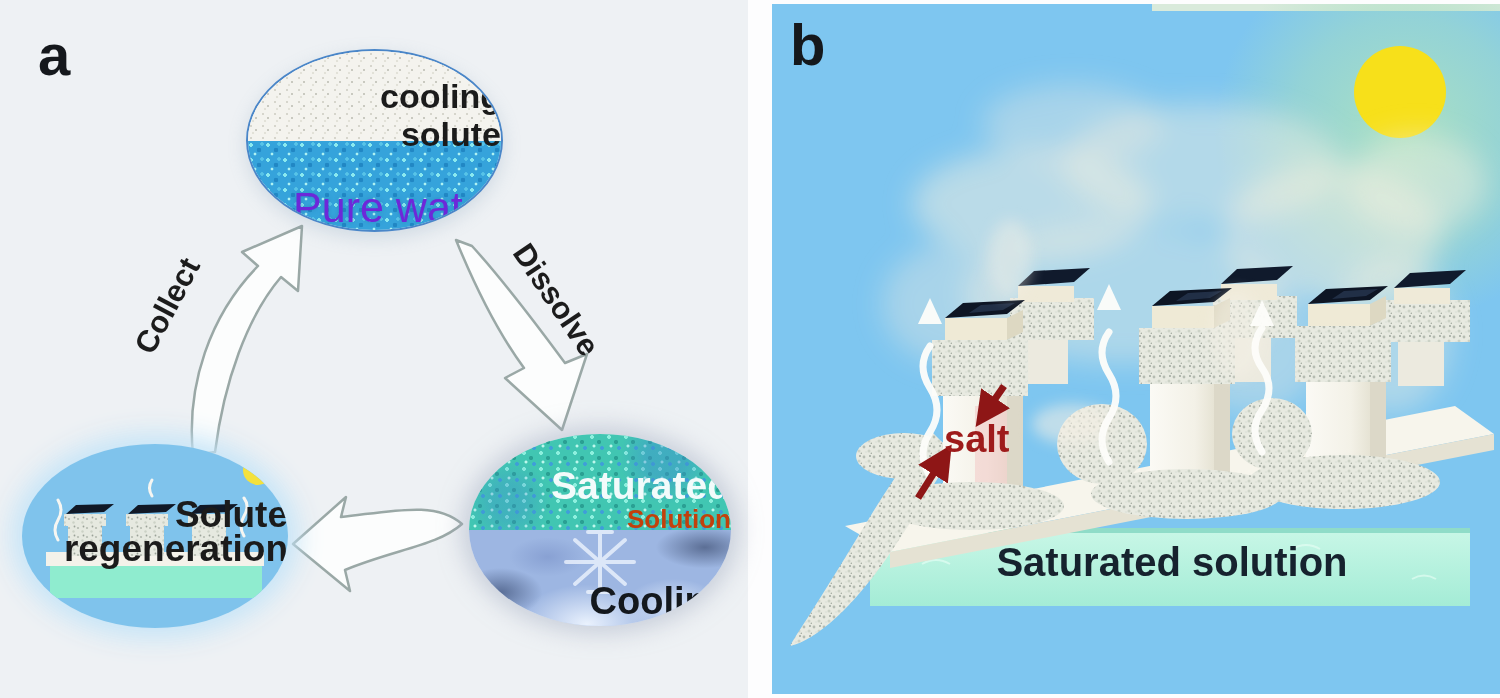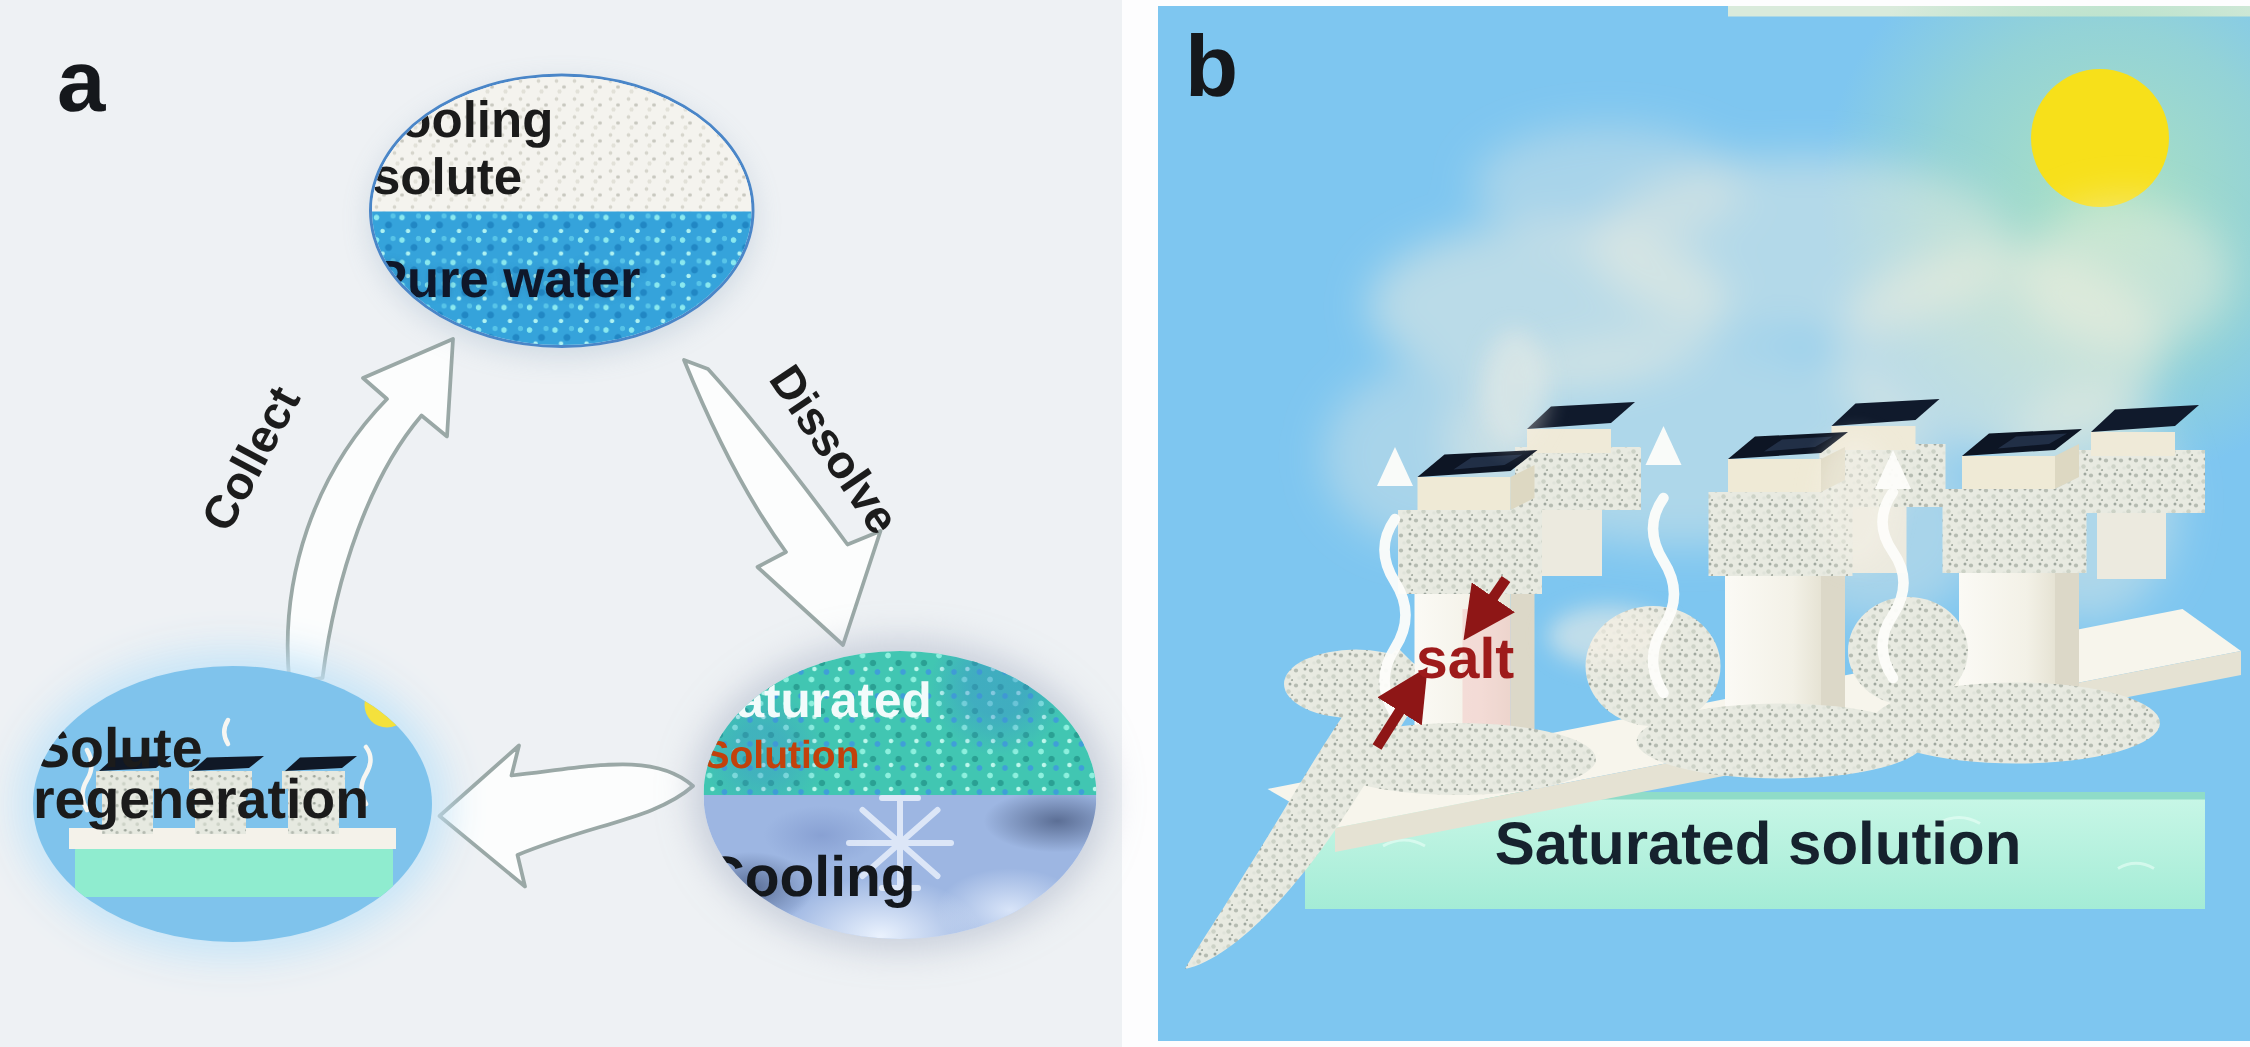--- a/index.html
+++ b/index.html
@@ -37,37 +37,37 @@
      radial-gradient(circle at 6px 12px,#bdf7ec 1.2px,transparent 1.8px),
      radial-gradient(circle at 14px 14px,#3f9fd8 1.6px,transparent 2.2px);
      background-size:100% 100%,100% 100%,17px 16px,17px 16px,17px 16px,17px 16px;}
   .ice{background-color:#9db6e2;background-image:
      radial-gradient(ellipse 60px 35px at 12% 65%,rgba(45,62,100,.6),transparent 70%),
      radial-gradient(ellipse 70px 30px at 90% 18%,rgba(38,52,86,.55),transparent 70%),
      radial-gradient(ellipse 95px 55px at 45% 98%,rgba(238,245,255,.95),transparent 72%),
      radial-gradient(ellipse 70px 40px at 78% 80%,rgba(226,236,252,.85),transparent 70%),
      radial-gradient(ellipse 55px 28px at 30% 28%,rgba(116,140,196,.5),transparent 70%);}
 
-  .etext{position:absolute;left:0;width:100%;text-align:left;line-height:1.05;}
+  .etext{position:absolute;left:0;width:100%;text-align:right;line-height:1.05;margin-top:16px;}
   .dark{color:#1b1b1b;}
   #ellipse-top .l1{top:12px;font-size:34px;font-weight:700;}
   #ellipse-top .l2{top:50px;font-size:34px;font-weight:700;}
-  #ellipse-top .l3{top:118px;font-size:35px;font-weight:700;color:#0f172a;
+  #ellipse-top .l3{top:118px;font-size:43px;font-weight:400;color:#6d28d9;
                    text-shadow:0 0 4px rgba(40,120,170,.5);}
 
   
   #ellipse-left{left:22px;top:444px;width:266px;height:184px;background:#7fc3ec;
                 box-shadow:0 0 26px 10px rgba(195,228,248,.95);}
   #ellipse-left .l1{top:36px;font-size:37px;font-weight:700;}
   #ellipse-left .l2{top:70px;font-size:37px;font-weight:700;}
 
   
   #ellipse-right{left:469px;top:434px;width:262px;height:192px;
                  box-shadow:0 0 22px 8px rgba(165,175,195,.5);}
-  #ellipse-right .l1{top:16px;font-size:33px;font-weight:600;color:#f2fbfb;}
+  #ellipse-right .l1{top:16px;font-size:39px;font-weight:600;color:#f2fbfb;}
   #ellipse-right .l2{top:56px;font-size:26px;font-weight:600;color:#c2410c;}
   #ellipse-right .l3{top:132px;font-size:38px;font-weight:700;color:#14181d;}
 
   .fillsvg{position:absolute;left:0;top:0;width:100%;height:100%;}
 
   .arrow-label{position:absolute;color:#1c1c1c;font-size:31px;font-weight:600;white-space:nowrap;}
   #collect-label{left:116px;top:288px;transform:rotate(-62deg);}
   #dissolve-label{left:492px;top:282px;transform:rotate(56deg);}
 
   

